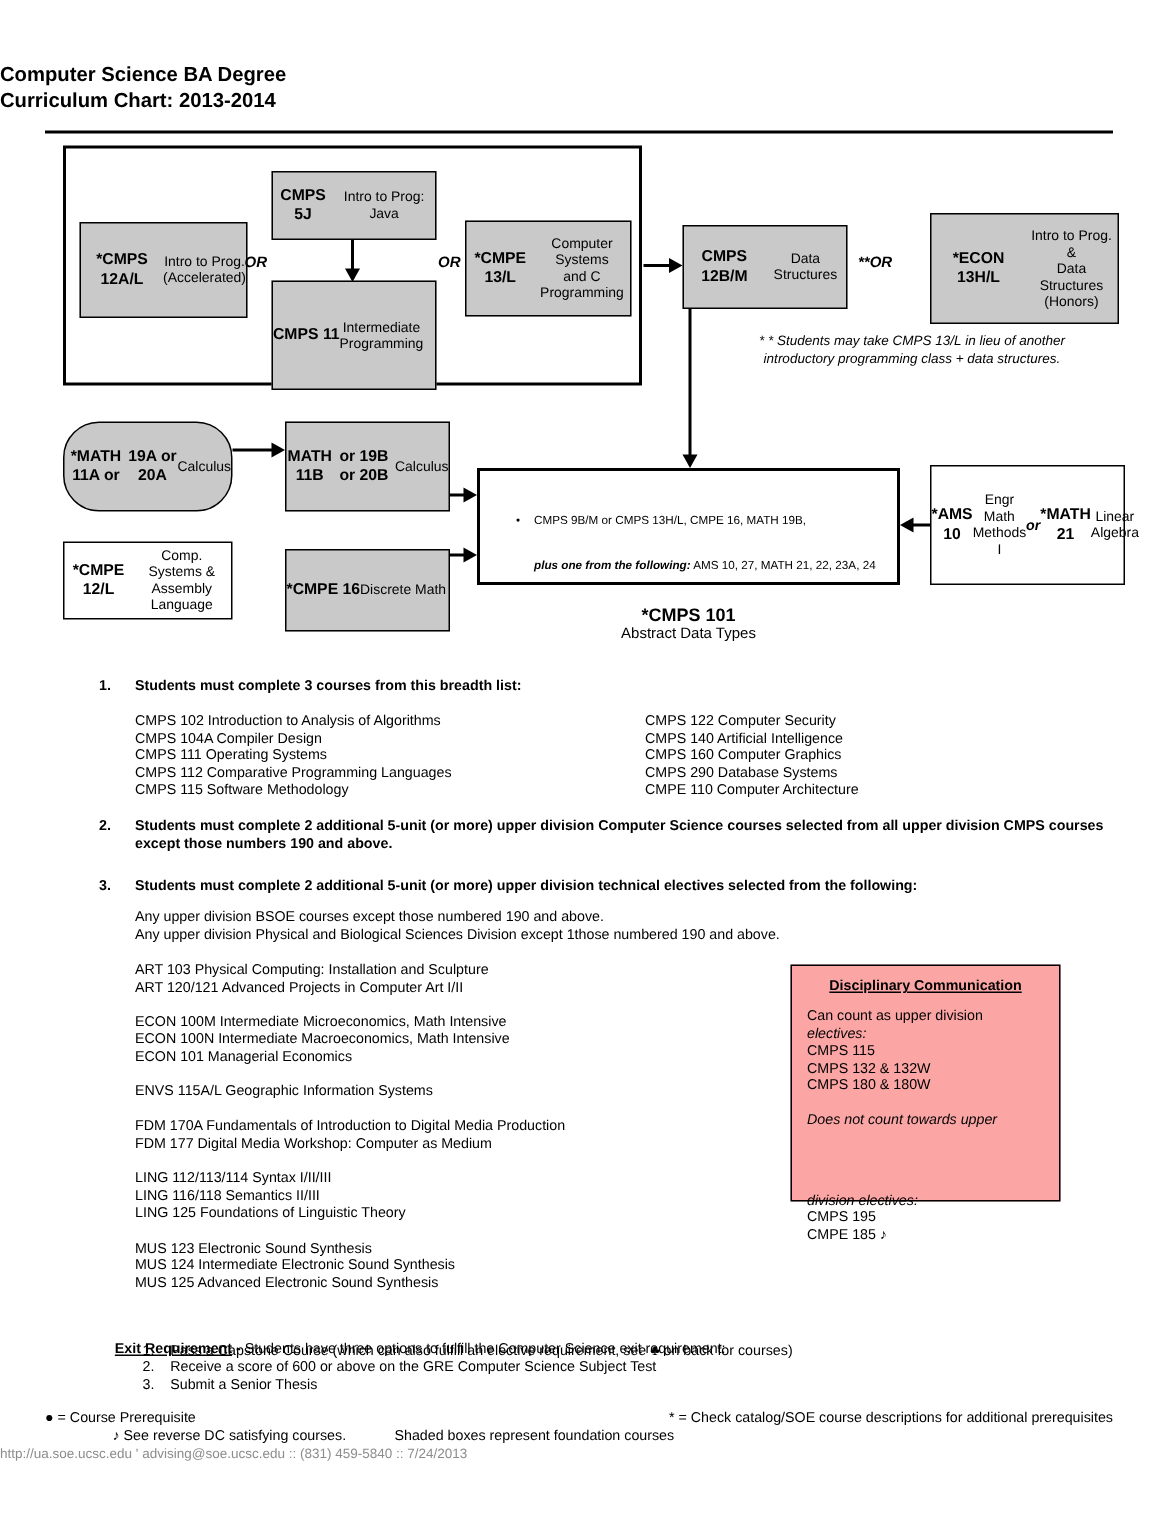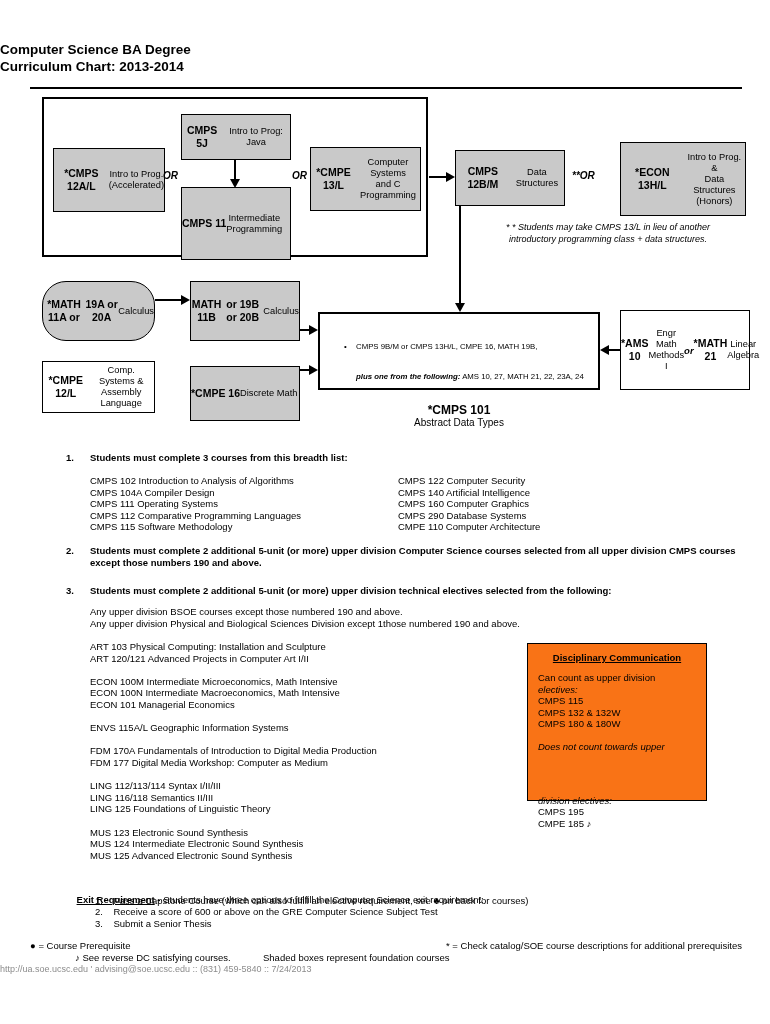--- a/index.html
+++ b/index.html
@@ -23,21 +23,21 @@
   .note{font-style:italic;font-size:9px;line-height:12px;text-align:center;}
   .box101{left:318px;top:312px;width:282px;height:78px;border:2px solid #000;box-sizing:border-box;background:#fff;padding-top:8px;}
   .prereq{margin-left:24px;font-size:7.8px;line-height:10px;text-align:left;white-space:pre-wrap;}
   .prereq .bullet{display:inline-block;width:12px;}
   .prereq .bold-it{font-weight:bold;font-style:italic;}
   .code101{text-align:center;font-weight:bold;font-size:12px;line-height:14px;margin-top:1px;}
   .name101{text-align:center;font-size:10px;line-height:12px;}
   .sec-num{font-weight:bold;font-size:9.5px;}
   .sec-head{font-weight:bold;font-size:9.5px;line-height:11.5px;}
   .course-list{font-size:9.5px;line-height:11.6px;white-space:pre-wrap;}
-  .dcbox{left:527px;top:643px;width:180px;height:158px;border:1.5px solid #000;box-sizing:border-box;background:#f97316;padding:8px 10px;}
+  .dcbox{left:527px;top:643px;width:180px;height:158px;border:1.5px solid #000;box-sizing:border-box;background:#fca5a5;padding:8px 10px;}
   .dctitle{text-align:center;font-weight:bold;font-size:9.5px;text-decoration:underline;margin-bottom:9px;}
   .dcitems{font-size:9.5px;line-height:11.5px;}
   .exit-head{font-size:9.5px;white-space:pre-wrap;}
   .exit-head .u{font-weight:bold;text-decoration:underline;}
   .exit-head .d{font-weight:bold;}
   .legend{font-size:9.5px;}
   .contact{left:0;top:964px;width:770px;text-align:left;font-size:9px;color:#8c8c8c;}
 </style>
 </head>
 <body>
@@ -177,21 +177,21 @@
     <div class="orlbl" style="font-size:9.5px;">or</div>
     <div class="code">*MATH 21</div>
     <div class="body">
         <div>Linear Algebra</div>
       </div>
   </div>
 
   <div class="abs sec-num" style="left:66px;top:452px;">1.</div>
   <div class="abs sec-head" style="left:90px;top:452px;">Students must complete 3 courses from this breadth list:</div>
   <div class="abs course-list" style="left:90px;top:475px;"><div>CMPS 102 Introduction to Analysis of Algorithms</div><div>CMPS 104A Compiler Design</div><div>CMPS 111 Operating Systems</div><div>CMPS 112 Comparative Programming Languages</div><div>CMPS 115 Software Methodology</div></div>
-  <div class="abs course-list" style="left:398px;top:475px;"><div>CMPS 122 Computer Security</div><div>CMPS 140 Artificial Intelligence</div><div>CMPS 160 Computer Graphics</div><div>CMPS 290 Database Systems</div><div>CMPE 110 Computer Architecture</div></div>
+  <div class="abs course-list" style="left:430px;top:475px;"><div>CMPS 122 Computer Security</div><div>CMPS 140 Artificial Intelligence</div><div>CMPS 160 Computer Graphics</div><div>CMPS 290 Database Systems</div><div>CMPE 110 Computer Architecture</div></div>
 
   <div class="abs sec-num" style="left:66px;top:545px;">2.</div>
   <div class="abs sec-head" style="left:90px;top:545px;width:650px;">Students must complete 2 additional 5-unit (or more) upper division Computer Science courses selected from all upper division CMPS courses except those numbers 190 and above.</div>
 
   <div class="abs sec-num" style="left:66px;top:585px;">3.</div>
   <div class="abs sec-head" style="left:90px;top:585px;width:650px;">Students must complete 2 additional 5-unit (or more) upper division technical electives selected from the following:</div>
   <div class="abs course-list" style="left:90px;top:606px;"><div>Any upper division BSOE courses except those numbered 190 and above.</div><div>Any upper division Physical and Biological Sciences Division except 1those numbered 190 and above.</div></div>
   <div class="abs course-list" style="left:90px;top:641px;"><div>ART 103 Physical Computing: Installation and Sculpture</div><div>ART 120/121 Advanced Projects in Computer Art I/II</div><div>&nbsp;</div><div>ECON 100M Intermediate Microeconomics, Math Intensive</div><div>ECON 100N Intermediate Macroeconomics, Math Intensive</div><div>ECON 101 Managerial Economics</div><div>&nbsp;</div><div>ENVS 115A/L Geographic Information Systems</div><div>&nbsp;</div><div>FDM 170A Fundamentals of Introduction to Digital Media Production</div><div>FDM 177 Digital Media Workshop: Computer as Medium</div><div>&nbsp;</div><div>LING 112/113/114 Syntax I/II/III</div><div>LING 116/118 Semantics II/III</div><div>LING 125 Foundations of Linguistic Theory</div><div>&nbsp;</div><div>MUS 123 Electronic Sound Synthesis</div><div>MUS 124 Intermediate Electronic Sound Synthesis</div><div>MUS 125 Advanced Electronic Sound Synthesis</div></div>
 
   <div class="abs dcbox">

